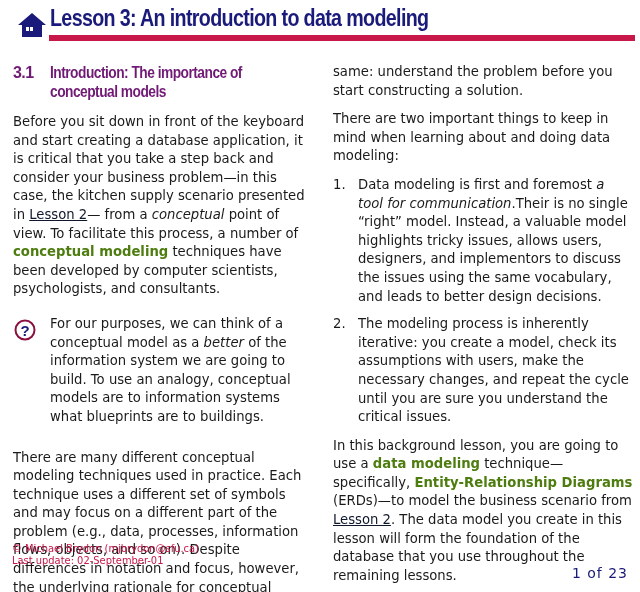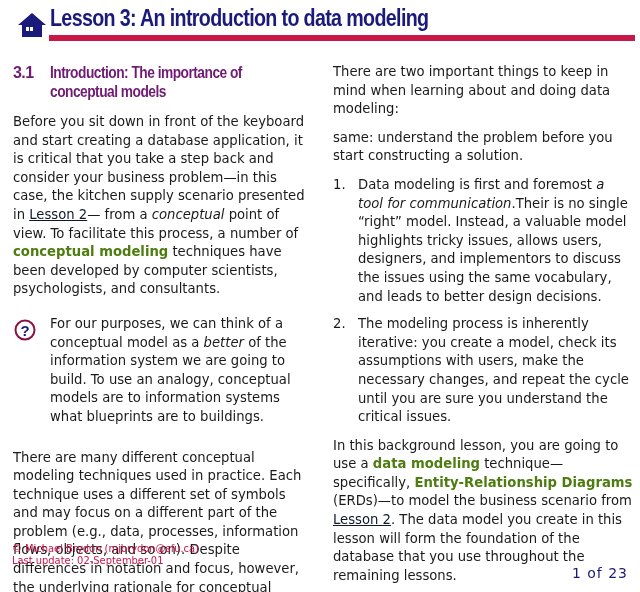--- a/index.html
+++ b/index.html
@@ -134,22 +134,22 @@
       <circle cx="11" cy="11" r="9.5" fill="#ffffff" stroke="#8a1040" stroke-width="2"></circle>
       <text x="11" y="16.5" text-anchor="middle" font-family="Liberation Sans, sans-serif" font-weight="bold" font-size="15" fill="#1a1a7a">?</text>
     </svg>
     <span>For our purposes, we can think of a conceptual model as a </span><em>better</em><span> of the information system we are going to build. To use an analogy, conceptual models are to information systems what blueprints are to buildings.</span>
   </div>
 
   <p>There are many different conceptual modeling techniques used in practice. Each technique uses a different set of symbols and may focus on a different part of the problem (e.g., data, processes, information flows, objects, and so on). Despite differences in notation and focus, however, the underlying rationale for conceptual modeling techniques is always the</p>
 </div>
 
 <div class="col col-right">
+  <p>same: understand the problem before you start constructing a solution.</p>
   <p>There are two important things to keep in mind when learning about and doing data modeling:</p>
-  <p>same: understand the problem before you start constructing a solution.</p>
   <ol>
     <li>
       <span class="li-num">1.</span>
       <span>Data modeling is first and foremost </span><em>a tool for communication</em><span>.Their is no single “right” model. Instead, a valuable model highlights tricky issues, allows users, designers, and implementors to discuss the issues using the same vocabulary, and leads to better design decisions.</span>
     </li>
     <li>
       <span class="li-num">2.</span>
       <span>The modeling process is inherently iterative: you create a model, check its assumptions with users, make the necessary changes, and repeat the cycle until you are sure you understand the critical issues.</span>
     </li>
   </ol>

